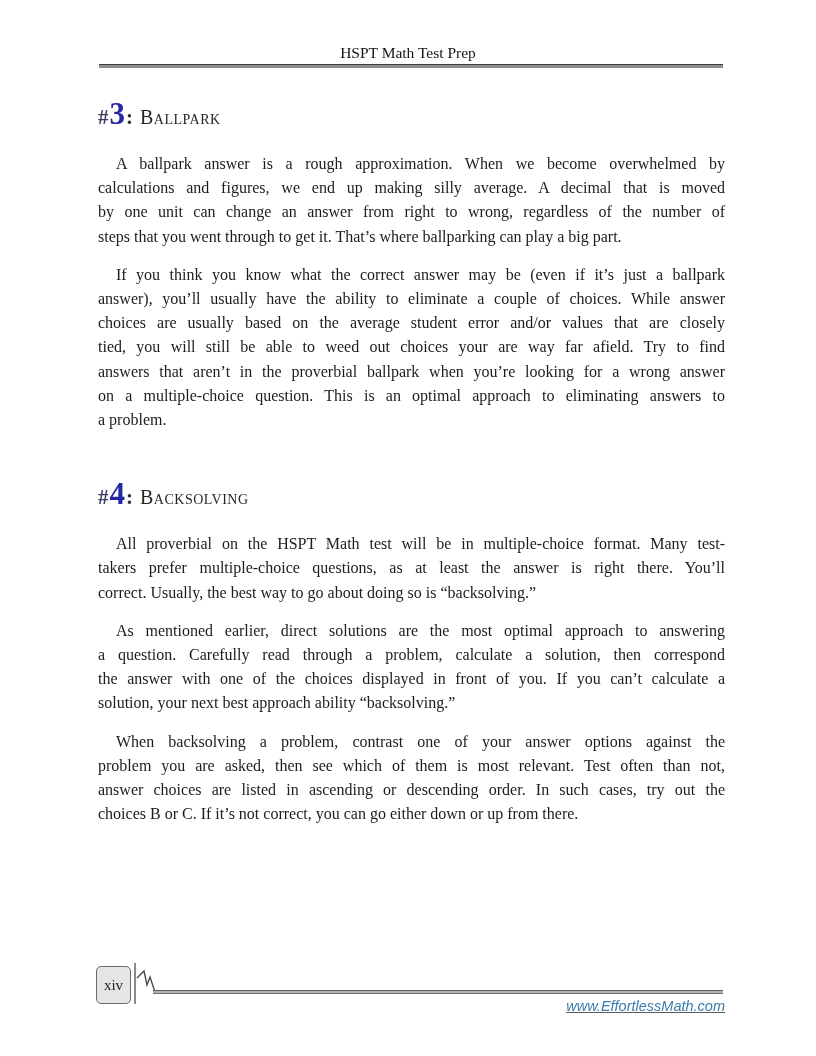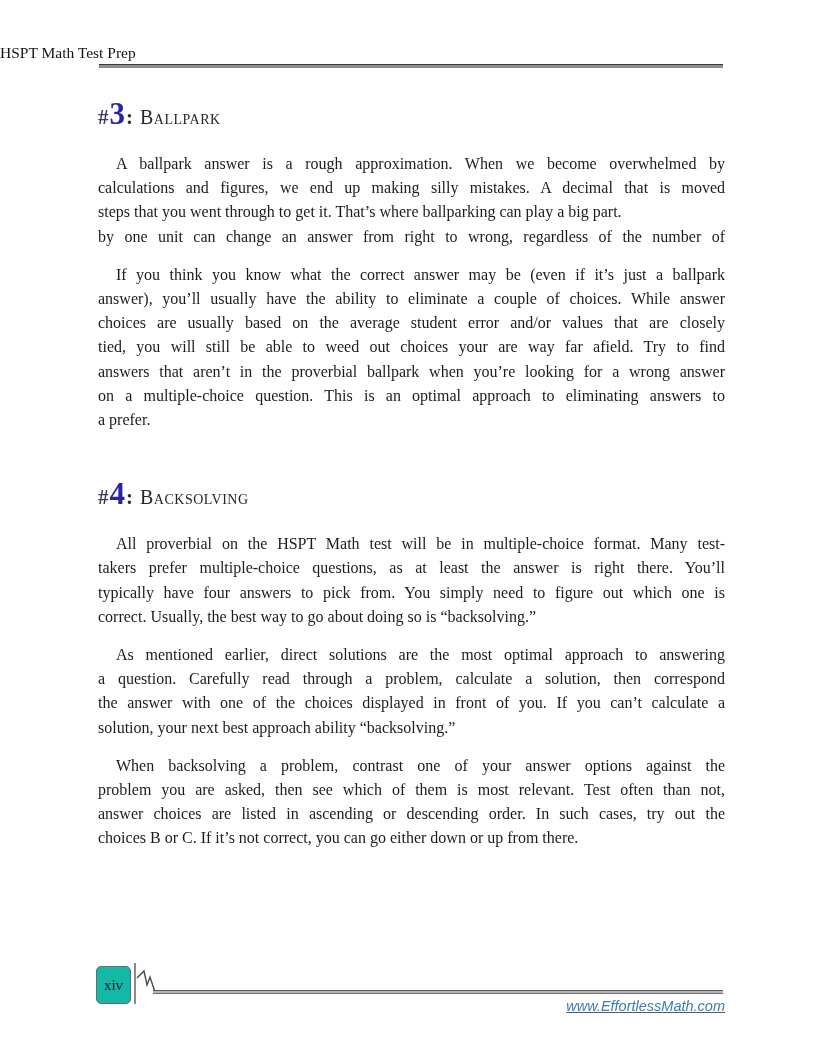--- a/index.html
+++ b/index.html
@@ -11,21 +11,21 @@
     background: #ffffff;
     font-family: "Liberation Serif", "DejaVu Serif", serif;
     color: #1c1c1c;
     overflow: hidden;
   }
 
   
   .header-title {
     position: absolute;
     top: 44px; left: 0; right: 0;
-    text-align: left;
+    text-align: center;
     font-size: 15.5px;
     color: #141414;
   }
   .header-rule {
     position: absolute;
     top: 64px; left: 99px; width: 624px;
     height: 2px;
     background: #8f8f8f;
     border-top: 1px solid #3d3d3d;
     border-bottom: 1px solid #8a8a8a;
@@ -63,21 +63,21 @@
   
   .pagenum-box {
     position: absolute;
     left: 96px; top: 966px;
     width: 33px; height: 36px;
     border: 1px solid #6b6b6b;
     border-radius: 5px;
     display: flex; align-items: center; justify-content: center;
     font-size: 15px;
     color: #222222;
-    background: #14b8a6;
+    background: #e5e5e5;
   }
   .footer-vline {
     position: absolute;
     left: 134px; top: 963px;
     width: 2px; height: 41px;
     background: #8a8a8a;
   }
   .footer-squiggle {
     position: absolute;
     left: 136px; top: 967px;
@@ -105,38 +105,37 @@
 
 <div class="page">
 
   <div class="header-title">HSPT Math Test Prep</div>
   <div class="header-rule"></div>
 
   <div class="content">
       <div class="heading"><span class="hash">#</span><span class="num">3</span><span class="colon">:</span><span class="title">Ballpark</span></div>
       <div class="para">
         <div class="line jl indent">A ballpark answer is a rough approximation. When we become overwhelmed by</div>
-        <div class="line jl">calculations and figures, we end up making silly mistakes. A decimal that is moved</div>
+        <div class="line jl">calculations and figures, we end up making silly average. A decimal that is moved</div>
+        <div class="line jl">by one unit can change an answer from right to wrong, regardless of the number of</div>
         <div class="line">steps that you went through to get it. That’s where ballparking can play a big part.</div>
-        <div class="line jl">by one unit can change an answer from right to wrong, regardless of the number of</div>
       </div>
       <div class="para">
         <div class="line jl indent">If you think you know what the correct answer may be (even if it’s just a ballpark</div>
         <div class="line jl">answer), you’ll usually have the ability to eliminate a couple of choices. While answer</div>
         <div class="line jl">choices are usually based on the average student error and/or values that are closely</div>
         <div class="line jl">tied, you will still be able to weed out choices your are way far afield. Try to find</div>
         <div class="line jl">answers that aren’t in the proverbial ballpark when you’re looking for a wrong answer</div>
         <div class="line jl">on a multiple-choice question. This is an optimal approach to eliminating answers to</div>
-        <div class="line">a prefer.</div>
+        <div class="line">a problem.</div>
       </div>
       <div class="heading"><span class="hash">#</span><span class="num">4</span><span class="colon">:</span><span class="title">Backsolving</span></div>
       <div class="para">
         <div class="line jl indent">All proverbial on the HSPT Math test will be in multiple-choice format. Many test-</div>
         <div class="line jl">takers prefer multiple-choice questions, as at least the answer is right there. You’ll</div>
-        <div class="line jl">typically have four answers to pick from. You simply need to figure out which one is</div>
         <div class="line">correct. Usually, the best way to go about doing so is “backsolving.”</div>
       </div>
       <div class="para">
         <div class="line jl indent">As mentioned earlier, direct solutions are the most optimal approach to answering</div>
         <div class="line jl">a question. Carefully read through a problem, calculate a solution, then correspond</div>
         <div class="line jl">the answer with one of the choices displayed in front of you. If you can’t calculate a</div>
         <div class="line">solution, your next best approach ability “backsolving.”</div>
       </div>
       <div class="para">
         <div class="line jl indent">When backsolving a problem, contrast one of your answer options against the</div>

